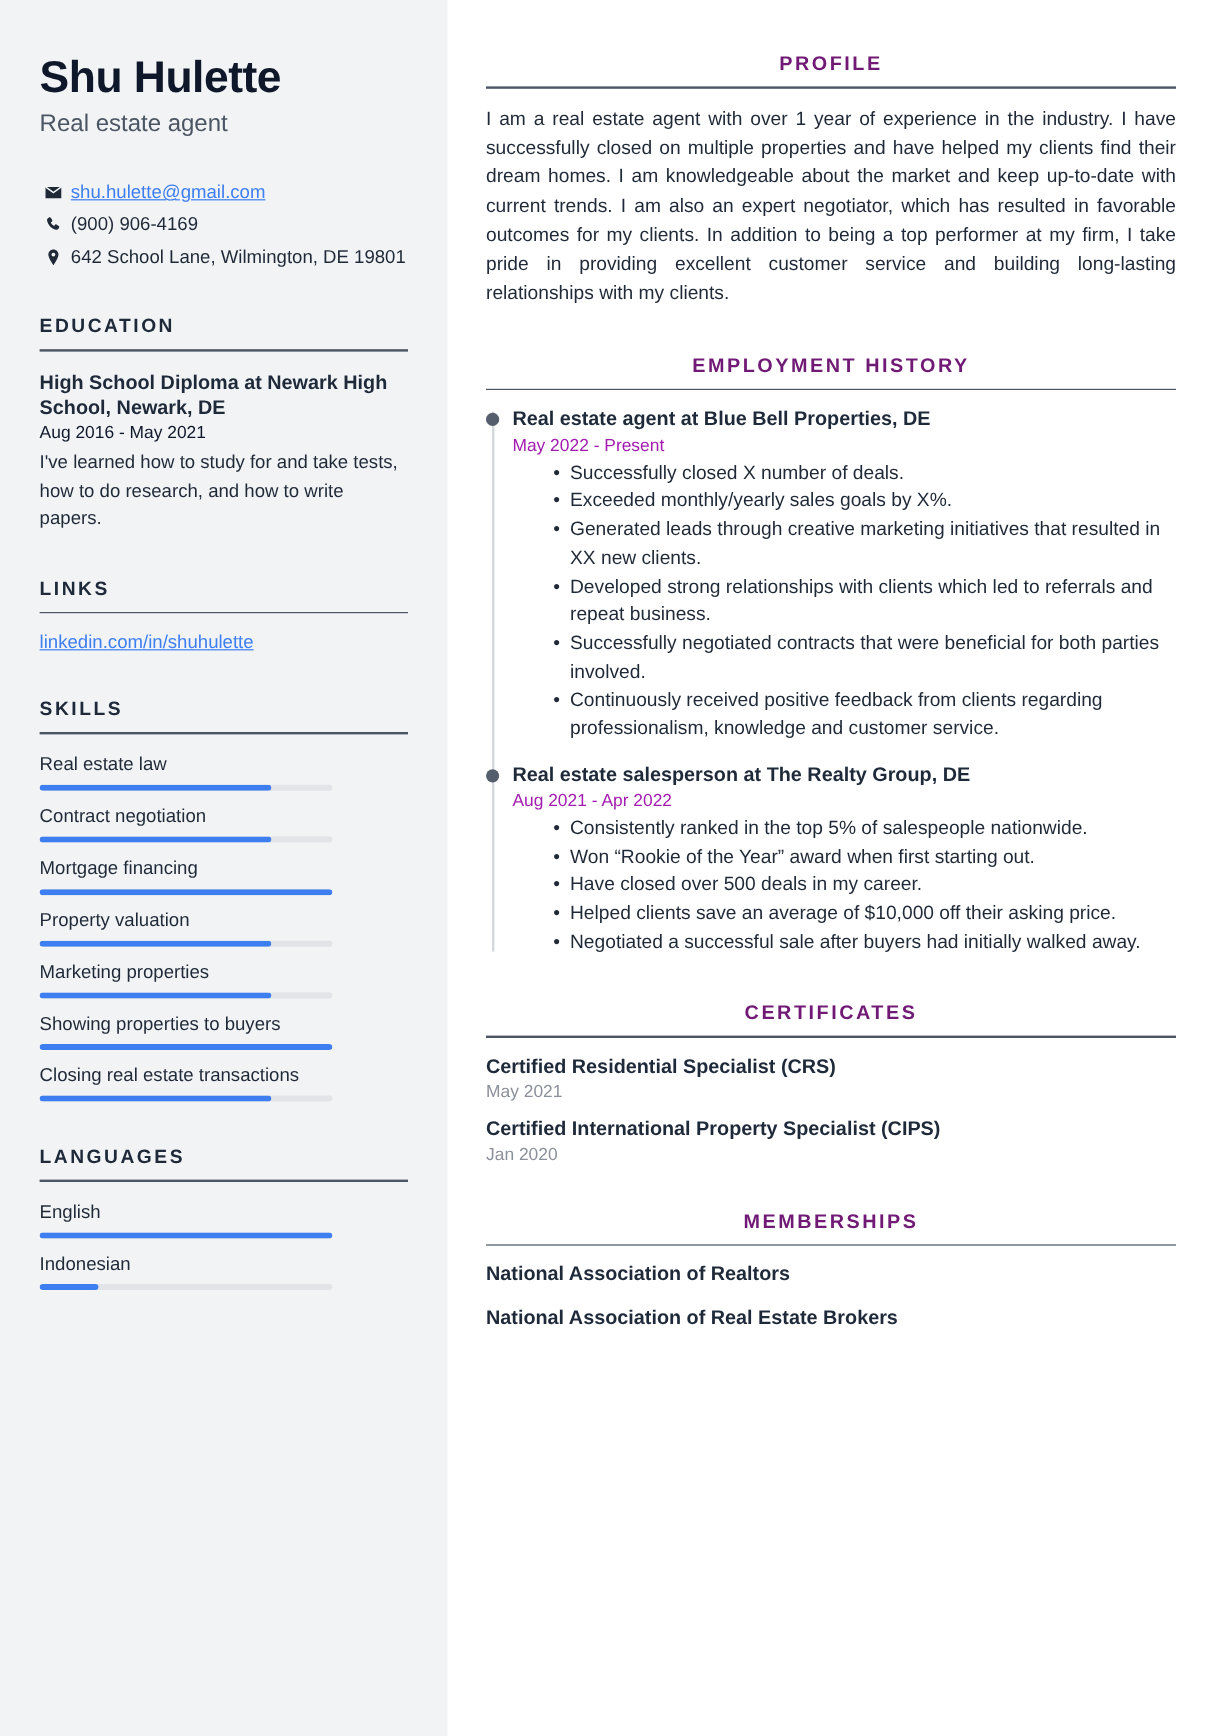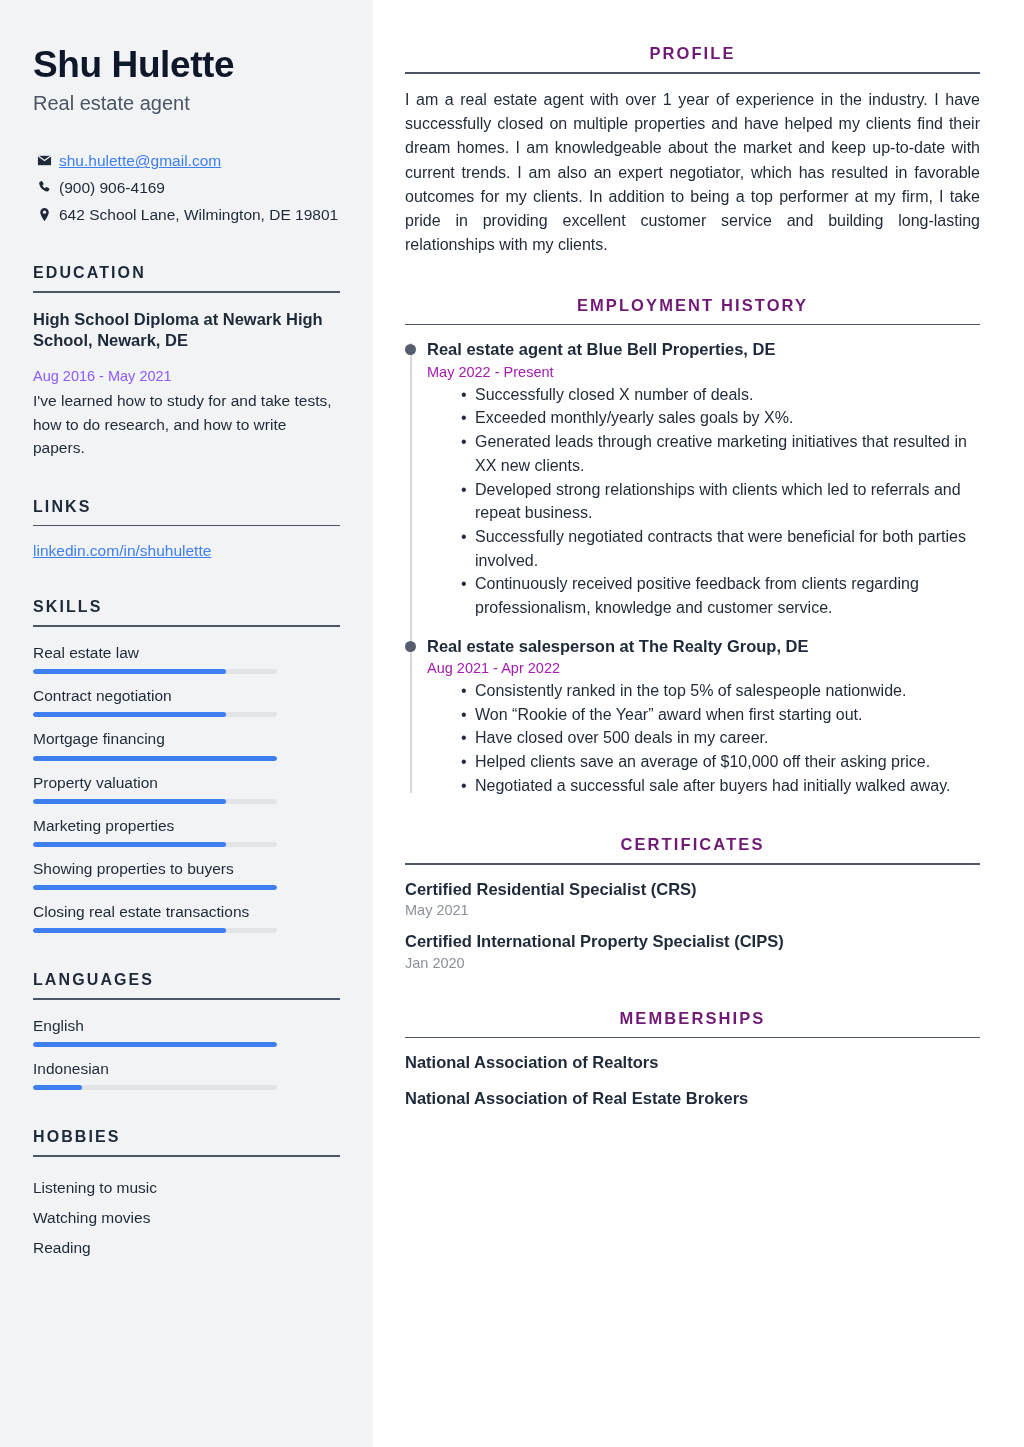--- a/index.html
+++ b/index.html
@@ -87,22 +87,22 @@
 
   
   .entry-title {
     font-size: 16.5px;
     font-weight: bold;
     color: #1e2939;
     line-height: 1.28;
   }
   .entry-date {
     font-size: 14.5px;
-    color: #8b5cf6;
-    margin-top: 17px;
+    color: #0f172a;
+    margin-top: 2px;
   }
   .entry-desc {
     font-size: 15.5px;
     color: #1f2937;
     line-height: 1.52;
     margin-top: 5px;
   }
 
   .side-link {
     font-size: 15.5px;
@@ -358,27 +358,20 @@
           </div>
       </div>
       <div class="skill-row">
         <div class="skill-label">Indonesian</div>
         <div class="bar-track">
             <div class="bar-fill" style="width: 20%;"></div>
           </div>
       </div>
     </section>
 
-    <section class="sec">
-      <div class="sec-title">Hobbies</div>
-      <div class="sec-rule"></div>
-      <div class="plain-item">Listening to music</div>
-      <div class="plain-item">Watching movies</div>
-      <div class="plain-item">Reading</div>
-    </section>
 
   </aside>
 
   <main class="main">
 
     <section class="sec">
       <div class="main-sec-title">Profile</div>
       <div class="main-rule"></div>
       <p class="profile-text">I am a real estate agent with over 1 year of experience in the industry. I have successfully closed on multiple properties and have helped my clients find their dream homes. I am knowledgeable about the market and keep up-to-date with current trends. I am also an expert negotiator, which has resulted in favorable outcomes for my clients. In addition to being a top performer at my firm, I take pride in providing excellent customer service and building long-lasting relationships with my clients.</p>
     </section>

